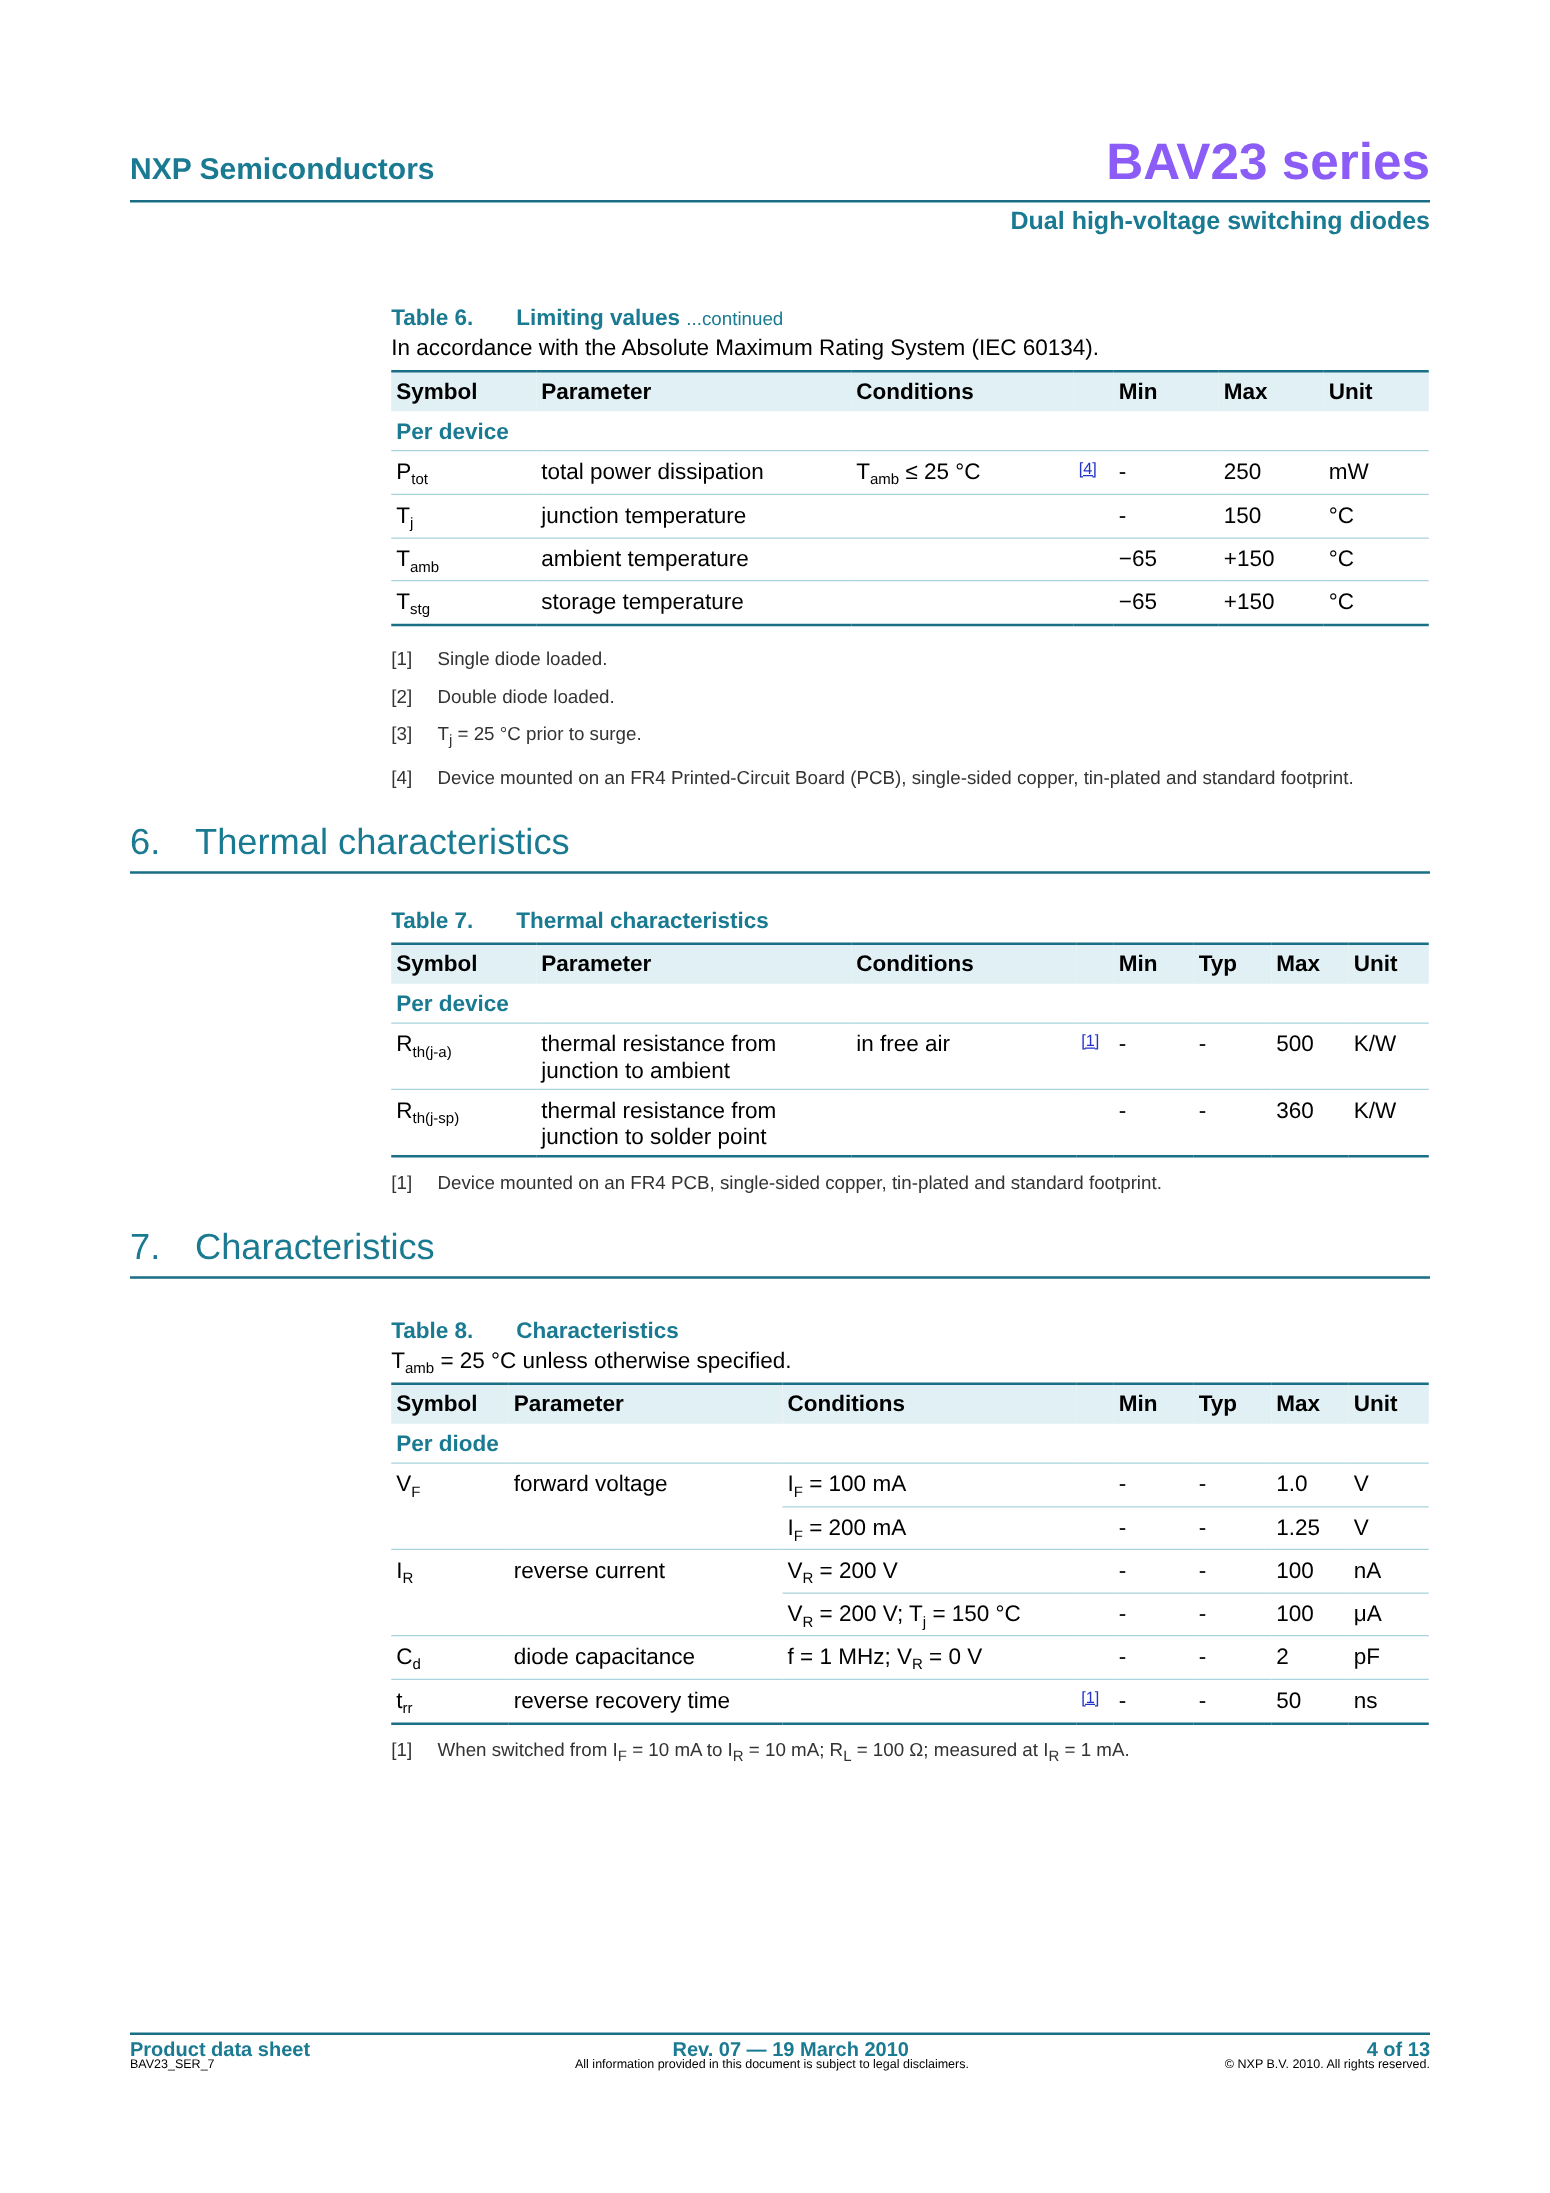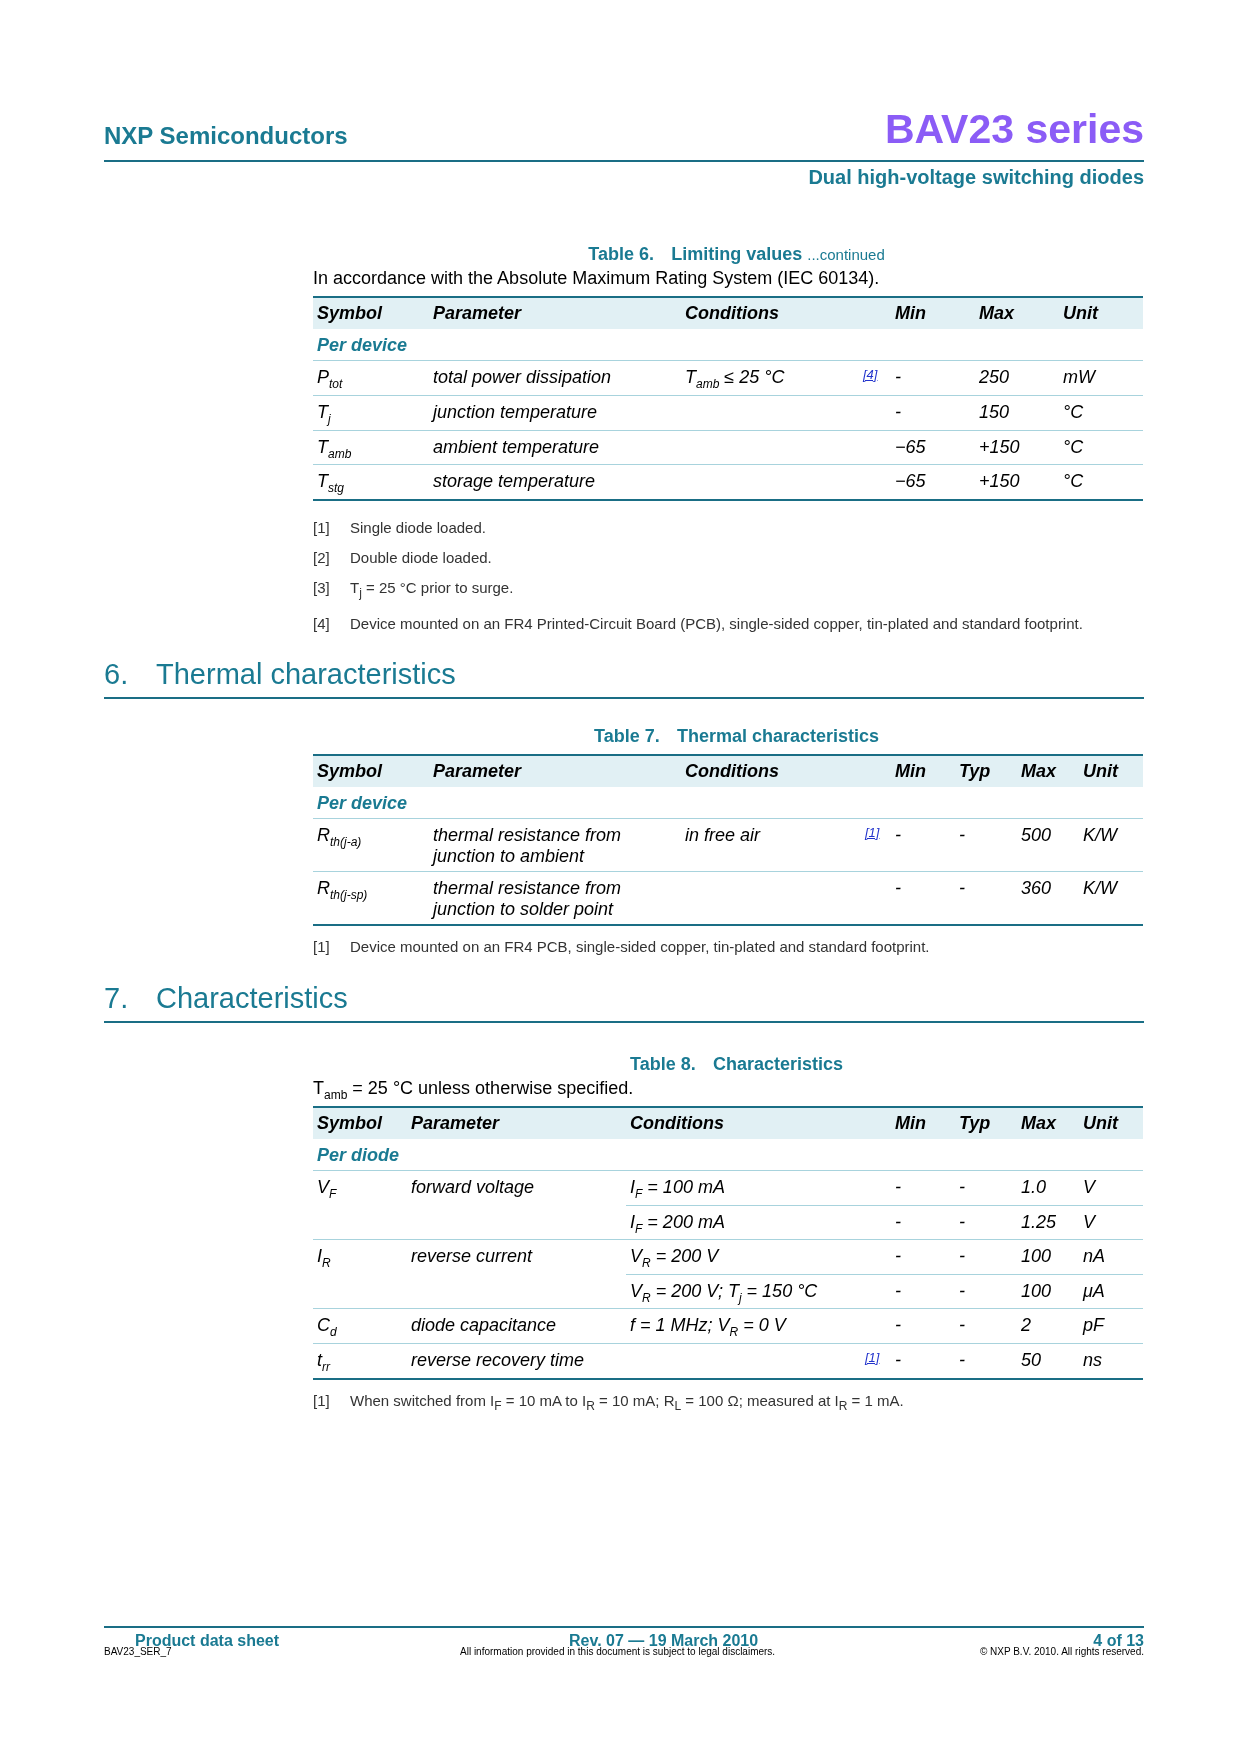--- a/index.html
+++ b/index.html
@@ -3,44 +3,44 @@
 <meta charset="utf-8">
 <style>
   html, body { margin: 0; padding: 0; background: #ffffff; }
   body { width: 1240px; height: 1754px; position: relative; font-family: "Liberation Sans", sans-serif; color: #000; }
   .hdr-company { position: absolute; left: 104px; top: 122px; font-size: 24px; font-weight: bold; color: #1a7a92; }
   .hdr-title { position: absolute; right: 96px; top: 106px; font-size: 41px; font-weight: bold; color: #8b5cf6; }
   .hdr-rule { position: absolute; left: 104px; right: 96px; top: 160px; border-top: 2px solid #1a6e85; }
   .hdr-subtitle { position: absolute; right: 96px; top: 166px; font-size: 20px; font-weight: bold; color: #1a7a92; }
 
   .block { position: absolute; left: 313px; width: 830px; }
-  .caption { font-size: 18px; font-weight: bold; color: #1a7a92; height: 24px; text-align: center; }
+  .caption { font-size: 18px; font-weight: bold; color: #1a7a92; height: 24px; }
   .caption .num { display: inline-block; width: 100px; }
   .caption .cont { font-weight: normal; font-size: 15px; color: #1a7a92; }
   .subcap { font-size: 18px; height: 22px; }
 
-  table.dt { width: 830px; border-collapse: collapse; font-size: 18px; font-style: italic; }
+  table.dt { width: 830px; border-collapse: collapse; font-size: 18px; }
   table.dt th { background: #e1f0f4; text-align: left; font-weight: bold; height: 31px; padding: 0 4px; border-top: 2px solid #1a6e85; }
   table.dt td { padding: 6px 4px 4px 4px; vertical-align: top; border-top: 1px solid #a8d3dd; }
   table.dt tr.group td { color: #1a7a92; font-weight: bold; border-top: none; height: 20px; }
   table.dt tr.last td { border-bottom: 2px solid #1a6e85; }
   table.dt td.nb { border-top: none; }
   .ref { color: #2233cc; text-decoration: underline; font-size: 13px; vertical-align: super; }
   sub { font-size: 12px; }
 
   .notes { font-size: 15px; color: #333; }
   .note { display: flex; margin-bottom: 9px; line-height: 21px; }
   .note .n { width: 37px; flex: none; }
 
   .section { position: absolute; left: 104px; width: 1040px; font-size: 29px; font-weight: normal; color: #1a7a92; border-bottom: 2px solid #1a6e85; padding-bottom: 6px; }
   .section .sn { display: inline-block; width: 52px; }
 
   .foot-small { position: absolute; top: 1646px; font-size: 10px; }
   .foot-rule { position: absolute; left: 104px; right: 96px; top: 1626px; border-top: 2px solid #1a6e85; }
-  .foot-big { position: absolute; top: 1632px; font-size: 16px; font-weight: bold; color: #1a7a92; margin-left: 31px; }
+  .foot-big { position: absolute; top: 1632px; font-size: 16px; font-weight: bold; color: #1a7a92; }
 </style>
 </head>
 <body>
 
 <div class="hdr-company">NXP Semiconductors</div>
 <div class="hdr-title">BAV23 series</div>
 <div class="hdr-rule"></div>
 <div class="hdr-subtitle">Dual high-voltage switching diodes</div>
 
 <div class="block" style="top:244px;">

